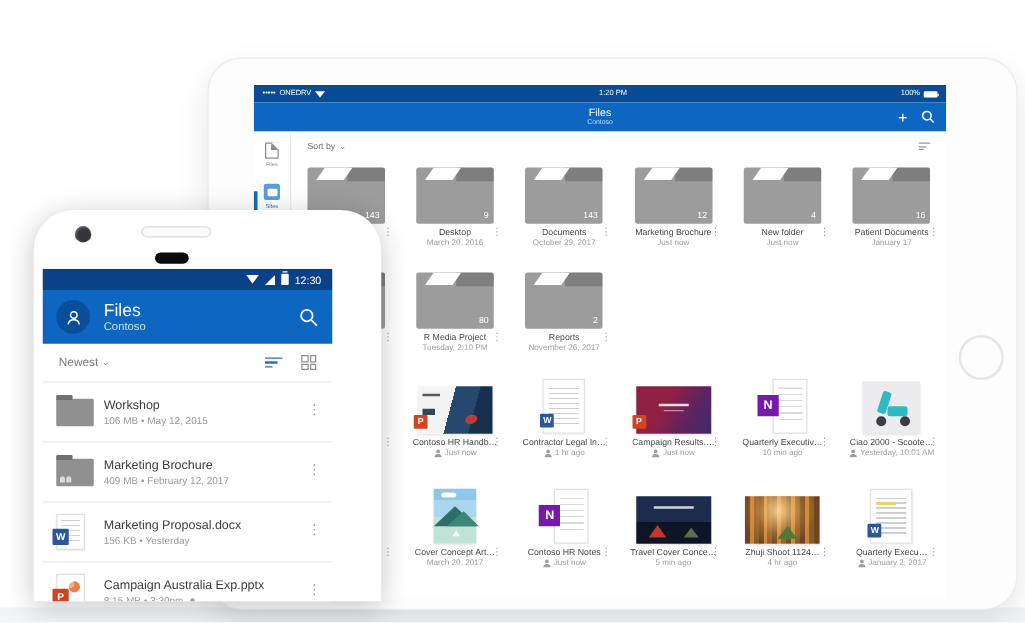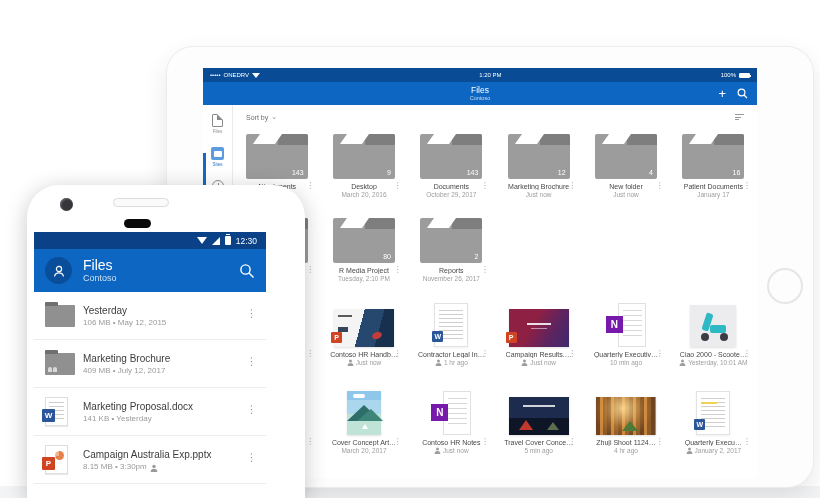--- a/index.html
+++ b/index.html
@@ -96,21 +96,21 @@
   .ph-night{width:60px;height:38px;background:linear-gradient(#1d2c4e 0 55%,#0d1526 55% 100%)}
   .tent-r{position:absolute;left:10px;bottom:5px;width:0;height:0;border-left:7px solid transparent;border-right:7px solid transparent;border-bottom:10px solid #c0392b}
   .tent-g{position:absolute;right:10px;bottom:5px;width:0;height:0;border-left:6px solid transparent;border-right:6px solid transparent;border-bottom:8px solid #5a6e4e}
   .ntitle{position:absolute;left:14px;top:8px;width:32px;height:2px;background:rgba(255,255,255,.8)}
   .ph-forest{width:60px;height:38px;background:repeating-linear-gradient(90deg,#6e4520 0 4px,#c8843c 4px 7px,#8a5a28 7px 11px)}
   .glow{position:absolute;inset:0;background:radial-gradient(circle at 45% 30%,rgba(255,220,150,.9),rgba(255,180,80,.25) 45%,transparent 70%)}
   .tent-green{position:absolute;left:26px;bottom:4px;width:0;height:0;border-left:8px solid transparent;border-right:8px solid transparent;border-bottom:10px solid #4e7a38;z-index:2}
   .person{flex:none}
 
   
-  .phone{position:absolute;left:27px;top:185px;width:278px;height:313px;background:#fff;
+  .phone{position:absolute;left:27px;top:168px;width:278px;height:313px;background:#fff;
     border-radius:32px 32px 0 0;box-shadow:0 4px 22px rgba(0,0,0,.22)}
   .cam{position:absolute;left:33px;top:13px;width:13px;height:13px;border-radius:50%;background:#35353a;box-shadow:inset 1px 1px 2px #6a6a72}
   .speaker{position:absolute;left:86px;top:13px;width:56px;height:9px;border:1px solid #dcdcdc;border-radius:5px;background:#fafafa}
   .pill{position:absolute;left:97px;top:34px;width:27px;height:9px;border-radius:5px;background:#0a0a0a}
   .p-screen{position:absolute;left:7px;top:47px;width:232px;height:266px;background:#fff;overflow:hidden}
 
   .p-status{height:17px;background:#0a4187;display:flex;align-items:center;justify-content:flex-end;gap:5px;padding:0 9px;color:#fff;font-size:8.5px}
   .wifi-p{width:0;height:0;border-left:5px solid transparent;border-right:5px solid transparent;border-top:7px solid #fff}
   .sig-p{width:0;height:0;border-left:8px solid transparent;border-bottom:8px solid #fff}
   .bat-p{width:6px;height:9px;background:#fff;border-radius:1px;position:relative}
@@ -547,62 +547,77 @@
       <div class="p-titles">
         <div class="p-title">Files</div>
         <div class="p-sub">Contoso</div>
       </div>
       <svg class="p-search" width="16" height="16" viewBox="0 0 16 16">
           <circle cx="6.5" cy="6.5" r="4.6" fill="none" stroke="#fff" stroke-width="1.4"></circle>
           <line x1="10" y1="10" x2="14.5" y2="14.5" stroke="#fff" stroke-width="1.4"></line>
         </svg>
     </div>
 
+    <div class="p-sortrow">
+      <span>Newest</span>
+      <span class="chev">⌄</span>
+      <span class="sort-blue">
+          <i></i>
+          <i></i>
+          <i></i>
+        </span>
+      <span class="grid-ico">
+          <i></i>
+          <i></i>
+          <i></i>
+          <i></i>
+        </span>
+    </div>
 
     <div class="p-list">
       <div class="item">
         <div class="icon-area">
             <div class="pfolder"></div>
           </div>
         <div class="texts">
-          <div class="iname">Yesterday</div>
+          <div class="iname">Workshop</div>
           <div class="imeta">
               <span>106 MB • May 12, 2015</span>
             </div>
         </div>
         <span class="pdots">⋮</span>
       </div>
       <div class="item">
         <div class="icon-area">
             <div class="pfolder">
               <span class="ppl">
                 <i></i>
                 <i></i>
               </span>
             </div>
           </div>
         <div class="texts">
           <div class="iname">Marketing Brochure</div>
           <div class="imeta">
-              <span>409 MB • July 12, 2017</span>
+              <span>409 MB • February 12, 2017</span>
             </div>
         </div>
         <span class="pdots">⋮</span>
       </div>
       <div class="item">
         <div class="icon-area">
             <div class="ppage">
               <div class="plines"></div>
               <span class="pbadge w">W</span>
             </div>
           </div>
         <div class="texts">
           <div class="iname">Marketing Proposal.docx</div>
           <div class="imeta">
-              <span>141 KB • Yesterday</span>
+              <span>156 KB • Yesterday</span>
             </div>
         </div>
         <span class="pdots">⋮</span>
       </div>
       <div class="item">
         <div class="icon-area">
             <div class="ppage">
               <span class="piechart"></span>
               <span class="pbadge p">P</span>
             </div>

